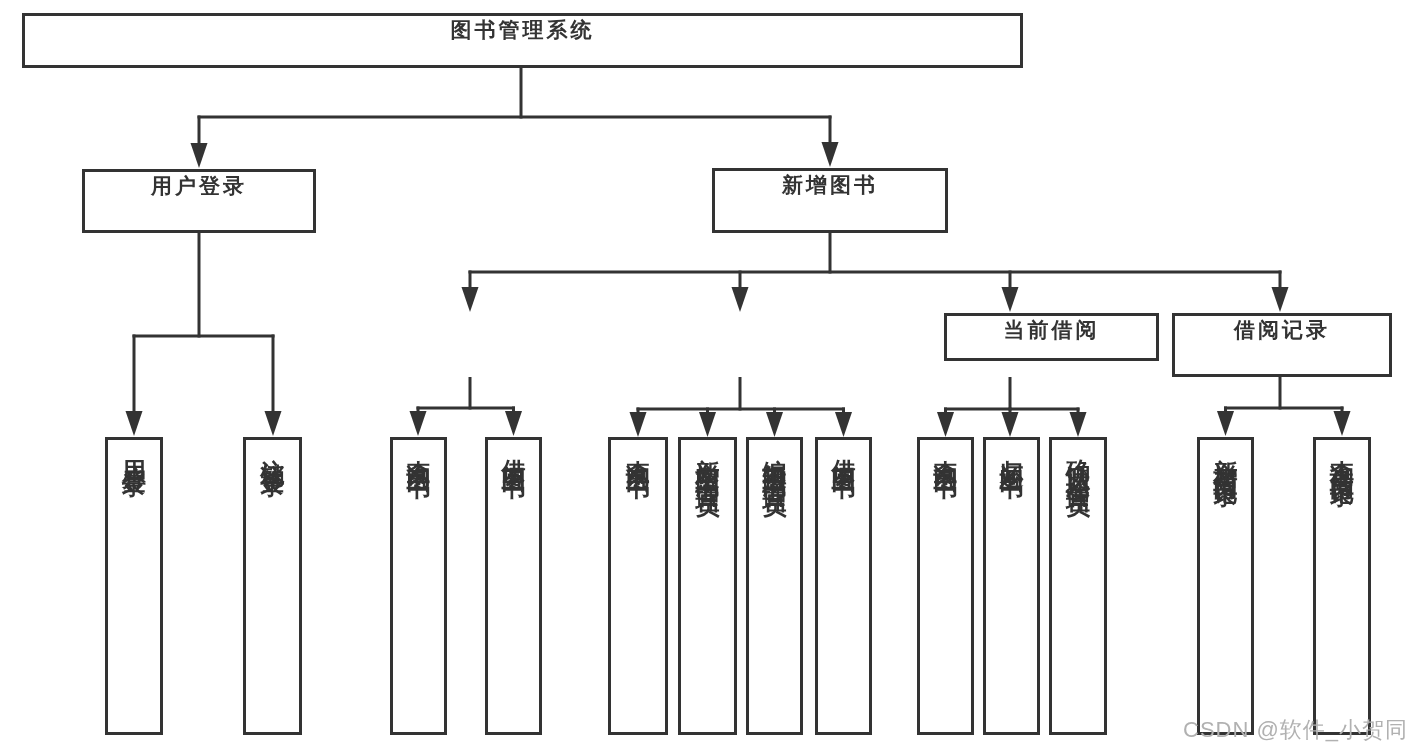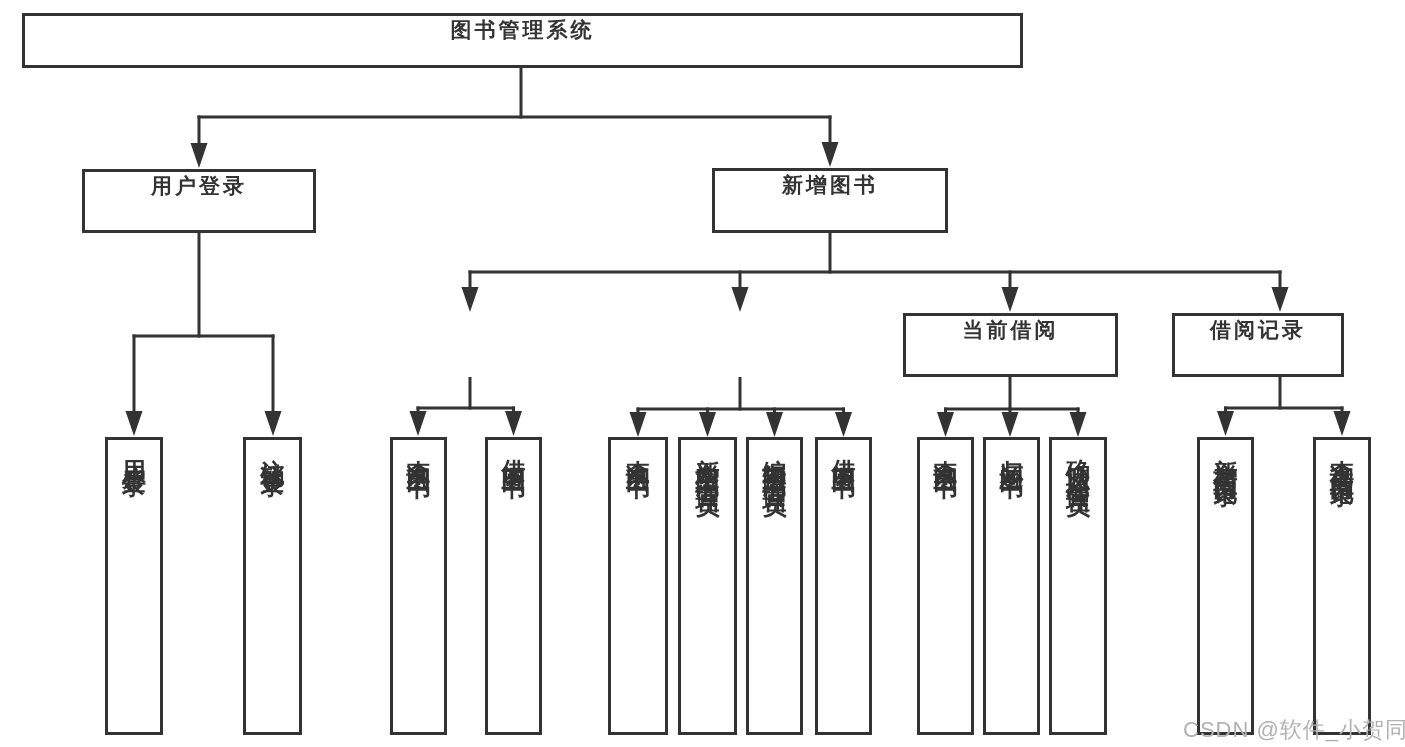--- a/index.html
+++ b/index.html
@@ -153,24 +153,24 @@
     <span class="h-text">图书管理系统</span>
   </div>
 
   <div class="box" style="left:82px;top:169px;width:234px;height:64px">
     <span class="h-text">用户登录</span>
   </div>
   <div class="box" style="left:712px;top:168px;width:236px;height:65px">
     <span class="h-text">新增图书</span>
   </div>
 
-  <div class="box" style="left:903px;top:313px;width:215px;height:64px">
+  <div class="box" style="left:944px;top:313px;width:215px;height:48px">
     <span class="h-text">当前借阅</span>
   </div>
-  <div class="box" style="left:1172px;top:313px;width:172px;height:64px">
+  <div class="box" style="left:1172px;top:313px;width:220px;height:64px">
     <span class="h-text">借阅记录</span>
   </div>
 
   <div class="box" style="left:105px;top:437px;width:58px;height:298px">
     <span class="v-text">用户登录</span>
   </div>
   <div class="box" style="left:243px;top:437px;width:59px;height:298px">
     <span class="v-text">注销登录</span>
   </div>
 

